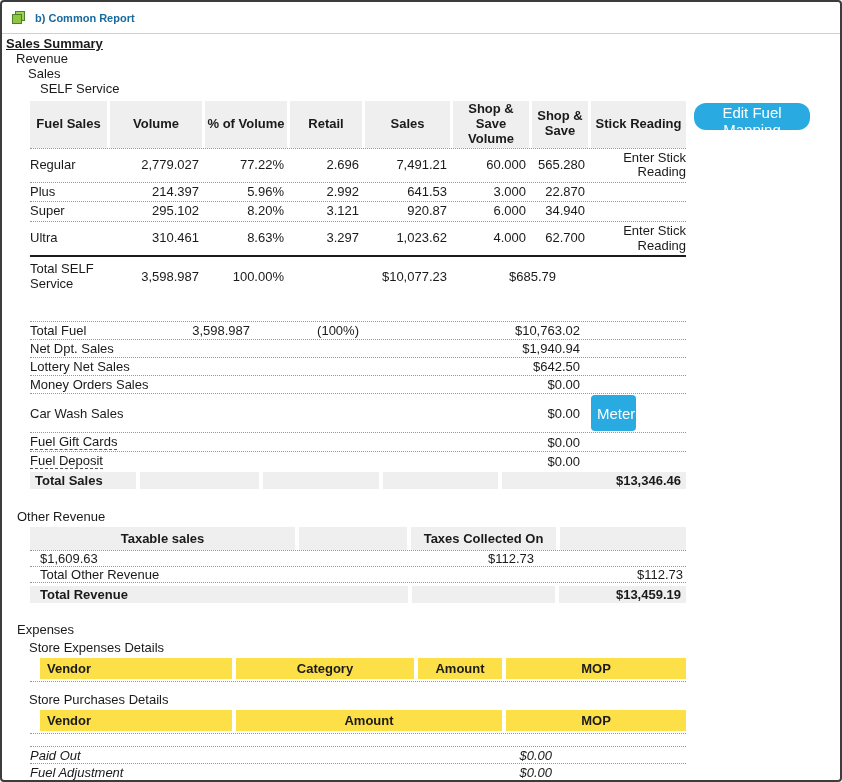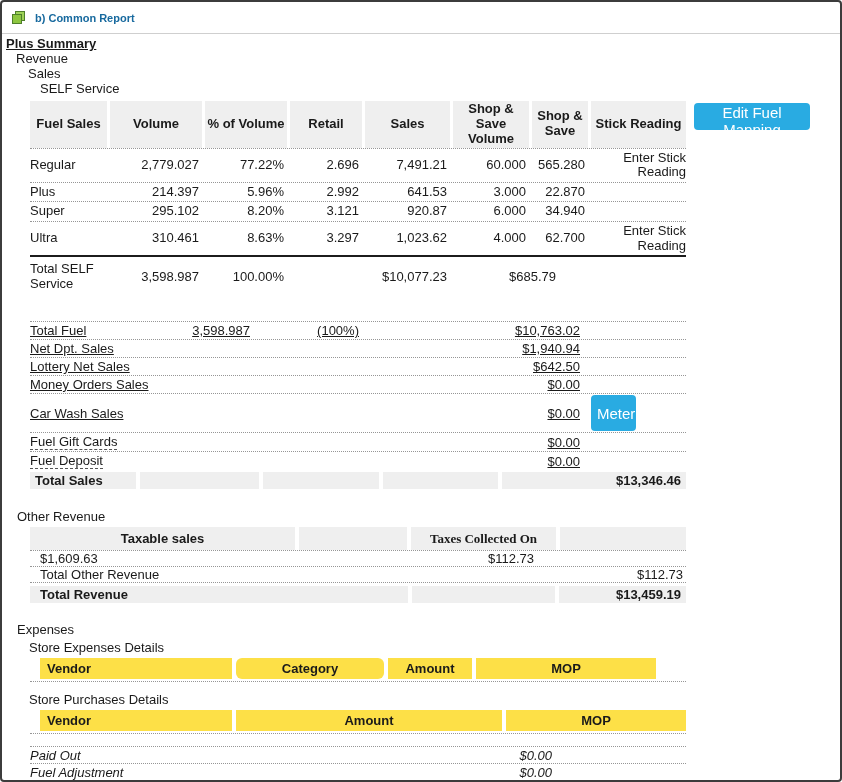--- a/index.html
+++ b/index.html
@@ -30,26 +30,26 @@
   .fuel-area { position:relative; margin:5px 0 0 28px; width:800px; }
   .fcols { display:grid; grid-template-columns:77px 92px 82px 72px 85px 76px 56px 95px; column-gap:3px; width:656px; }
   .fh { background:#efefef; font-weight:bold; text-align:center; display:flex; align-items:center; justify-content:center; min-height:42px; padding:1px 2px; line-height:1.15; }
   .ft-row { align-items:center; padding:2px 0; }
   .ft-row .c { line-height:1.12; }
   .row-tall { min-height:30px; }
   .stick { text-align:right; }
   .ft-total { border-top:2px solid #1c1c1c; padding:4px 0 6px 0; align-items:center; }
   .span67 { grid-column:6 / span 2; }
   .btn { border:none; background:#29abe2; color:#fff; border-radius:4px; font-family:"Liberation Sans",sans-serif; cursor:pointer; }
-  .btn-efm { position:absolute; left:664px; top:2px; width:116px; height:27px; font-size:15px; }
+  .btn-efm { position:absolute; left:664px; top:2px; width:116px; height:27px; font-size:15px;border-radius:12px; }
 
   
   .summary { margin:24px 0 0 28px; width:656px; }
   .scols { display:grid; grid-template-columns:110px 110px 106px 218px 100px; column-gap:3px; }
-  .sum-row { padding:1px 0; align-items:center; min-height:17px;text-decoration:underline; }
+  .sum-row { padding:1px 0; align-items:center; min-height:17px; }
   .carwash { min-height:33px; }
   .btn-meter { width:45px; height:36px; font-size:15px; margin-left:5px; }
   .dashed-label { border-bottom:1px dashed #555; display:inline-block; padding-bottom:0px; }
   .total-bar { display:flex; gap:4px; margin-top:2px; width:656px; }
   .total-bar .tc { background:#efefef; padding:1px 5px; min-height:17px; }
 
   
   .or-label { margin-top:20px; }
   .or-table { margin-left:28px; width:656px; }
   .or-head { display:flex; gap:4px; margin-top:3px; }
@@ -79,21 +79,21 @@
     <span style="display:inline-flex;">
       <svg width="15" height="15" viewBox="0 0 15 15">
         <rect x="4.5" y="1.5" width="9" height="9" fill="#9ed257" stroke="#4e7f2a"></rect>
         <rect x="1.5" y="4.5" width="9" height="9" fill="#8dc63f" stroke="#4e7f2a"></rect>
       </svg>
     </span>
     <span class="title">b) Common Report</span>
   </div>
 
   <div class="nav">
-    <div class="sales-summary">Plus Summary</div>
+    <div class="sales-summary">Sales Summary</div>
     <div class="lvl1">Revenue</div>
     <div class="lvl2">Sales</div>
     <div class="lvl3">SELF Service</div>
   </div>
 
   <div class="fuel-area">
     <div class="fcols">
       <div class="fh">Fuel Sales</div>
       <div class="fh">Volume</div>
       <div class="fh">% of Volume</div>
@@ -212,21 +212,21 @@
       <div class="tc" style="width:115px;"></div>
       <div class="tc bold num" style="flex:1;">$13,346.46</div>
     </div>
   </div>
 
   <div class="section-label or-label">Other Revenue</div>
   <div class="or-table">
     <div class="or-head">
       <div class="hc" style="width:265px;">Taxable sales</div>
       <div class="hc" style="width:108px;"></div>
-      <div class="hc" style="width:145px;font-family:Liberation Serif, serif;">Taxes Collected On</div>
+      <div class="hc" style="width:145px;">Taxes Collected On</div>
       <div class="hc" style="width:126px;"></div>
     </div>
     <div class="or-row dot-t dot-b">
       <div class="lpad" style="width:377px;">$1,609.63</div>
       <div class="num" style="width:130px;">$112.73</div>
     </div>
     <div class="or-row dot-b">
       <div class="lpad" style="flex:1;">Total Other Revenue</div>
       <div class="num">$112.73</div>
     </div>
@@ -234,21 +234,21 @@
       <div class="tc bold" style="width:378px; padding-left:10px;">Total Revenue</div>
       <div class="tc" style="width:143px;"></div>
       <div class="tc bold num" style="flex:1;">$13,459.19</div>
     </div>
   </div>
 
   <div class="section-label exp-label">Expenses</div>
   <div class="sub-label" style="margin-top:3px;">Store Expenses Details</div>
   <div class="exp-head">
     <div class="hc left" style="width:192px;">Vendor</div>
-    <div class="hc" style="width:148px;border-radius:6px;">Category</div>
+    <div class="hc" style="width:178px;">Category</div>
     <div class="hc" style="width:84px;">Amount</div>
     <div class="hc" style="width:180px;">MOP</div>
   </div>
   <div class="exp-dot"></div>
 
   <div class="sub-label" style="margin-top:10px;">Store Purchases Details</div>
   <div class="exp-head">
     <div class="hc left" style="width:192px;">Vendor</div>
     <div class="hc" style="width:266px;">Amount</div>
     <div class="hc" style="width:180px;">MOP</div>

